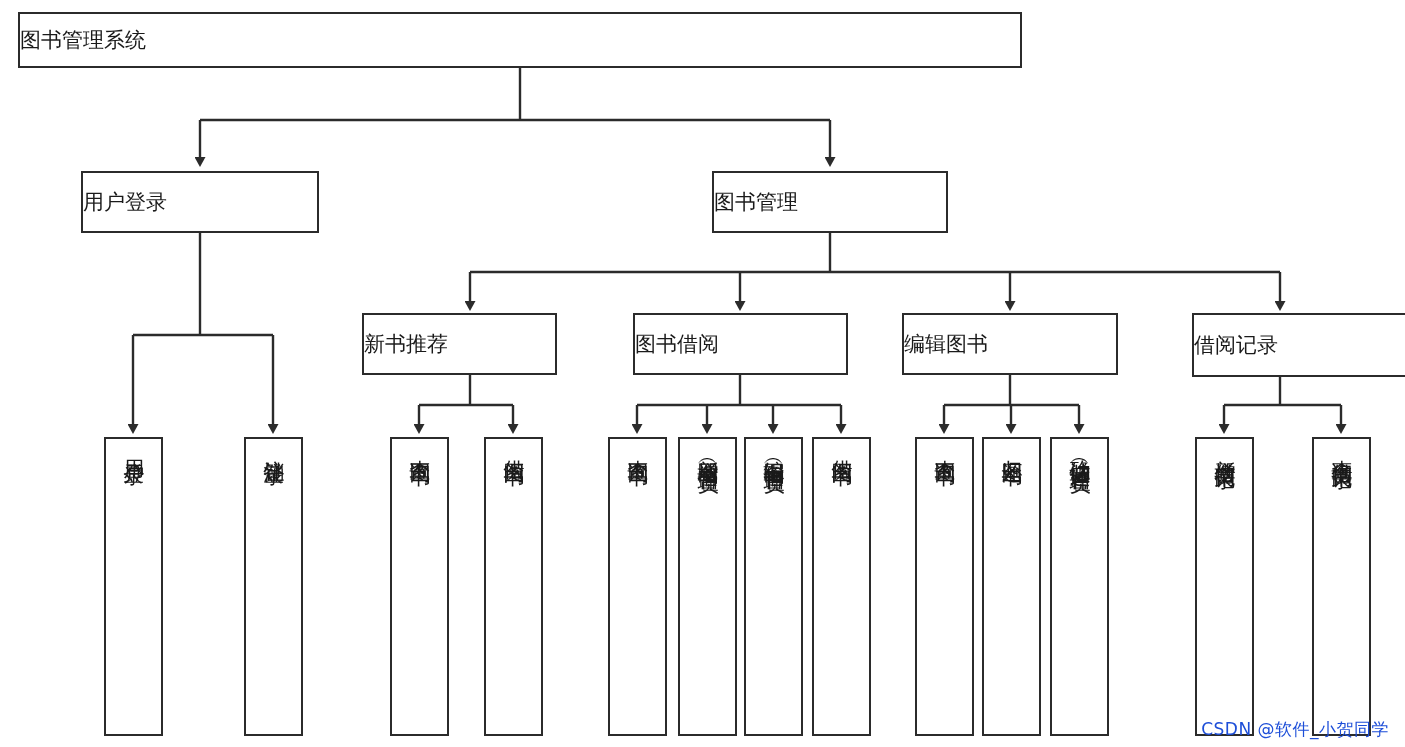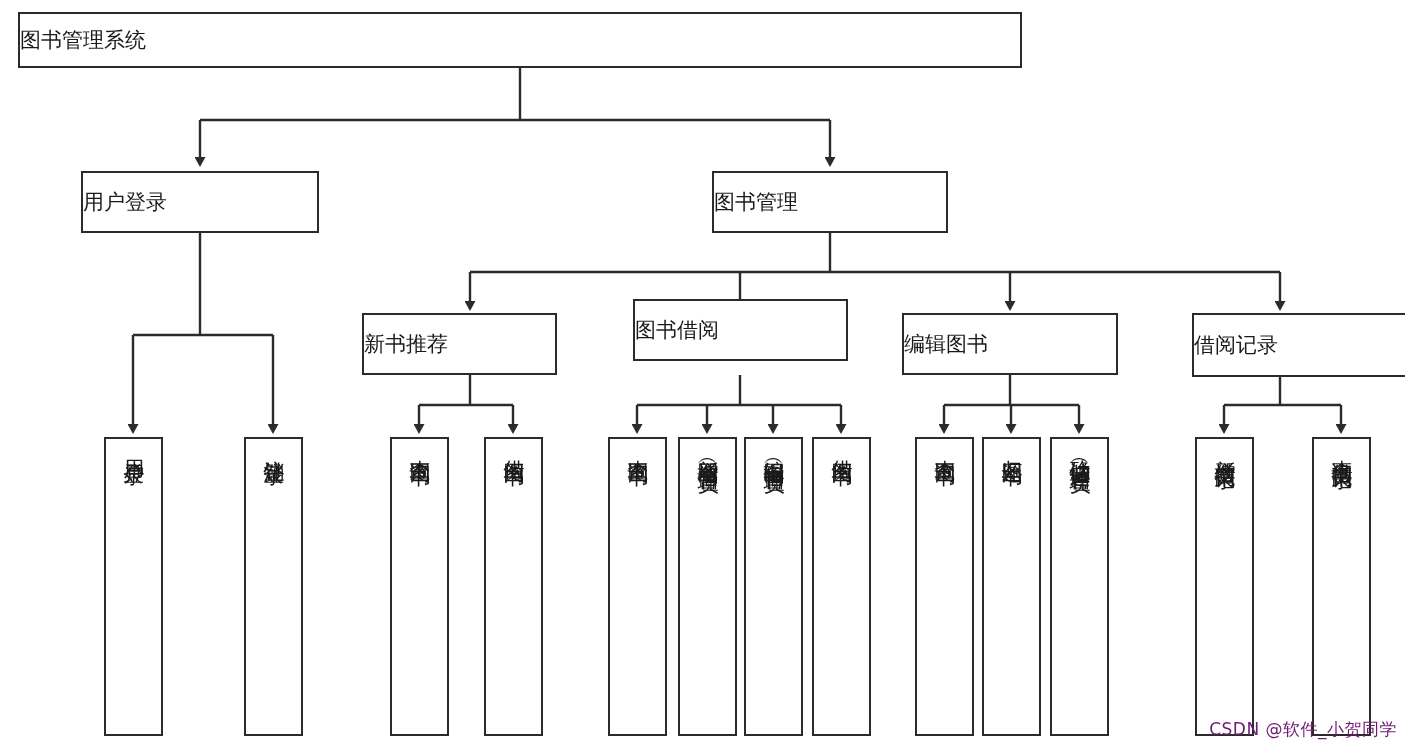--- a/index.html
+++ b/index.html
@@ -51,24 +51,24 @@
     writing-mode: vertical-rl;
     text-orientation: upright;
     letter-spacing: 2px;
     white-space: nowrap;
   }
   .node.horiz .label {
     white-space: nowrap;
   }
   #watermark {
     position: absolute;
-    right: 8px;
+    right: 16px;
     bottom: 6px;
     font-size: 17px;
-    color: #701a75;
+    color: #1d4ed8;
     letter-spacing: 0.5px;
     white-space: nowrap;
     font-family: "DejaVu Sans", "Liberation Sans", sans-serif;
   }
 </style>
 </head>
 <body>
 
 <div id="canvas">
 
@@ -129,21 +129,21 @@
   <div class="node horiz" style="left:81px; top:171px; width:238px; height:62px;">
     <span class="label">用户登录</span>
   </div>
   <div class="node horiz" style="left:712px; top:171px; width:236px; height:62px;">
     <span class="label">图书管理</span>
   </div>
 
   <div class="node horiz" style="left:362px; top:313px; width:195px; height:62px;">
     <span class="label">新书推荐</span>
   </div>
-  <div class="node horiz" style="left:633px; top:299px; width:215px; height:62px;">
+  <div class="node horiz" style="left:633px; top:313px; width:215px; height:62px;">
     <span class="label">图书借阅</span>
   </div>
   <div class="node horiz" style="left:902px; top:313px; width:216px; height:62px;">
     <span class="label">编辑图书</span>
   </div>
   <div class="node horiz" style="left:1192px; top:313px; width:216px; height:64px;">
     <span class="label">借阅记录</span>
   </div>
 
   <div class="node vert" style="left:104px; top:437px; width:59px; height:299px;">

